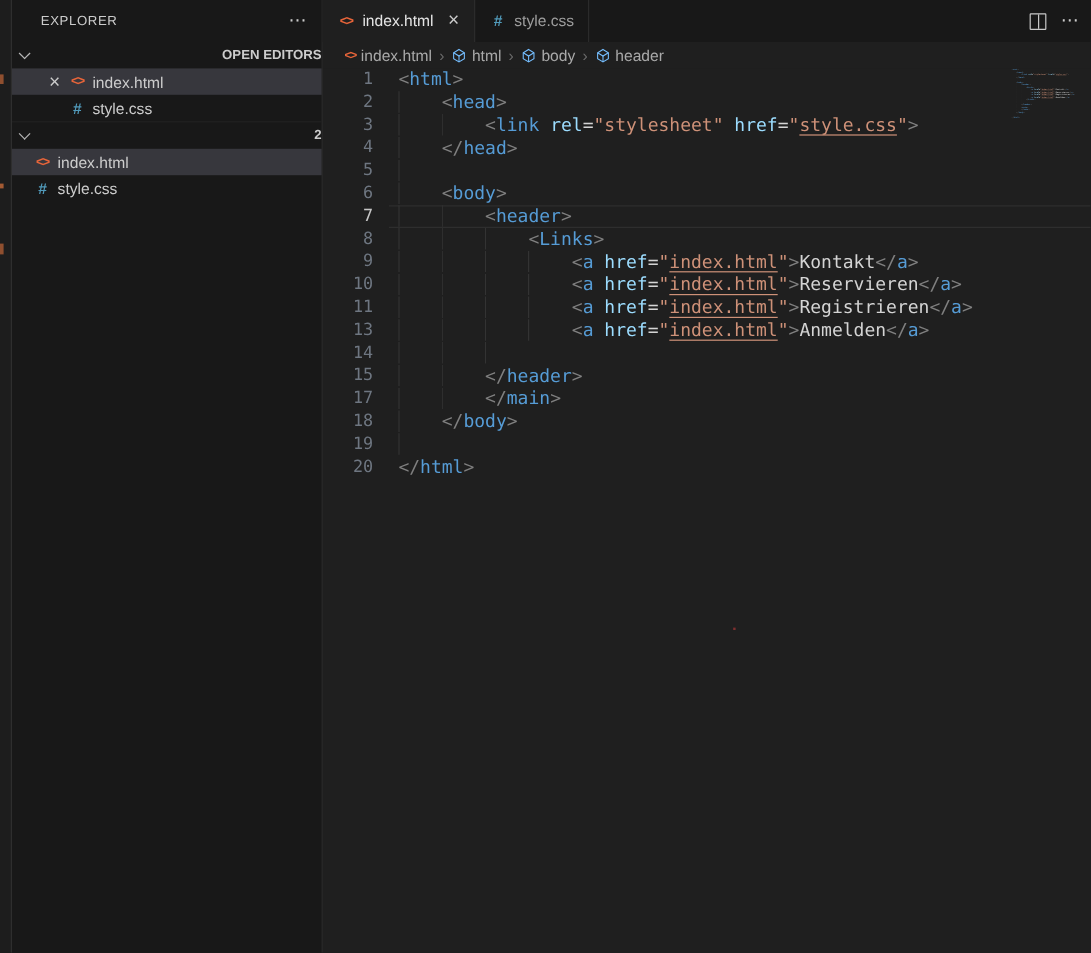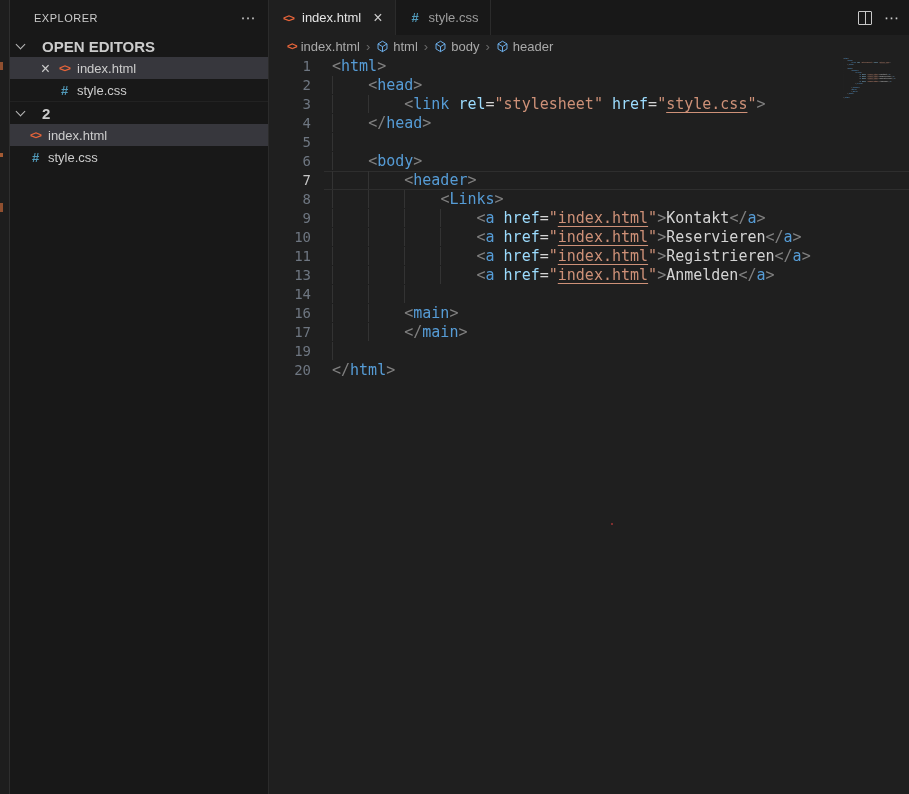--- a/index.html
+++ b/index.html
@@ -12,21 +12,21 @@
   .app{display:flex;width:909px;height:794px;position:relative;}
 
   
   .strip{flex:none;width:9px;background:#1d1d1d;border-right:1px solid #2e2e2e;position:relative;}
   .strip .mark{position:absolute;left:0;width:3px;}
 
   
   .sidebar{flex:none;width:258px;background:var(--bg-side,#181818);border-right:1px solid var(--border,#2b2b2b);color:var(--ui-text,#cccccc);font-size:13px;display:flex;flex-direction:column;}
   .sidebar-header{height:35px;flex:none;display:flex;align-items:center;padding:0 12px 0 24px;font-size:11px;letter-spacing:.5px;color:#cccccc;}
   .more{margin-left:auto;font-size:15px;color:#cccccc;cursor:pointer;line-height:10px;}
-  .sec-header{height:22px;display:flex;align-items:center;font-weight:bold;font-size:15px;padding-left:7px;gap:18px;color:#cccccc;cursor:pointer;}
+  .sec-header{height:22px;display:flex;align-items:center;font-weight:bold;font-size:11px;padding-left:7px;gap:6px;color:#cccccc;cursor:pointer;justify-content:space-between;}
   .section + .section .sec-header{border-top:1px solid #222222;}
   .chev{width:6px;height:6px;border-right:1.4px solid #b8b8b8;border-bottom:1.4px solid #b8b8b8;transform:rotate(45deg);margin-top:-4px;flex:none;}
   .row{height:22px;display:flex;align-items:center;gap:5px;cursor:pointer;}
   .row.sel{background:var(--sel,#37373d);}
   .sec0 .row{padding-left:29px;}
   .sec1 .row{padding-left:18px;}
   .xbtn{color:#cccccc;font-size:16px;width:13px;text-align:center;line-height:13px;}
   .xspace{width:13px;flex:none;}
   .i-html{color:var(--icon-html,#e8653a);font-weight:bold;font-size:11px;letter-spacing:-1px;width:15px;text-align:center;flex:none;}
   .i-css{color:var(--icon-css,#519aba);font-weight:bold;font-size:13px;width:15px;text-align:center;flex:none;}
@@ -226,26 +226,30 @@
           </div>
           <div class="cl">
             <span class="ln">13</span>
             <span class="lc"><span class="ig">    </span><span class="ig">    </span><span class="ig">    </span><span class="ig">    </span><span class="tk-p">&lt;</span><span class="tk-t">a</span><span class="tk-o"> </span><span class="tk-a">href</span><span class="tk-o">=</span><span class="tk-s">"</span><span class="tk-l">index.html</span><span class="tk-s">"</span><span class="tk-p">&gt;</span><span class="tk-x">Anmelden</span><span class="tk-p">&lt;/</span><span class="tk-t">a</span><span class="tk-p">&gt;</span></span>
           </div>
           <div class="cl">
             <span class="ln">14</span>
             <span class="lc"><span class="ig">    </span><span class="ig">    </span><span class="ig">    </span></span>
           </div>
           <div class="cl">
-            <span class="ln">16</span>
-            <span class="lc"><span class="ig">    </span><span class="ig">    </span><span class="tk-p">&lt;</span><span class="tk-t">main</span><span class="tk-p">&gt;</span></span>
+            <span class="ln">15</span>
+            <span class="lc"><span class="ig">    </span><span class="ig">    </span><span class="tk-p">&lt;/</span><span class="tk-t">header</span><span class="tk-p">&gt;</span></span>
           </div>
           <div class="cl">
             <span class="ln">17</span>
             <span class="lc"><span class="ig">    </span><span class="ig">    </span><span class="tk-p">&lt;/</span><span class="tk-t">main</span><span class="tk-p">&gt;</span></span>
+          </div>
+          <div class="cl">
+            <span class="ln">18</span>
+            <span class="lc"><span class="ig">    </span><span class="tk-p">&lt;/</span><span class="tk-t">body</span><span class="tk-p">&gt;</span></span>
           </div>
           <div class="cl">
             <span class="ln">19</span>
             <span class="lc"><span class="ig">    </span></span>
           </div>
           <div class="cl">
             <span class="ln">20</span>
             <span class="lc"><span class="tk-p">&lt;/</span><span class="tk-t">html</span><span class="tk-p">&gt;</span></span>
           </div>
         </div>

